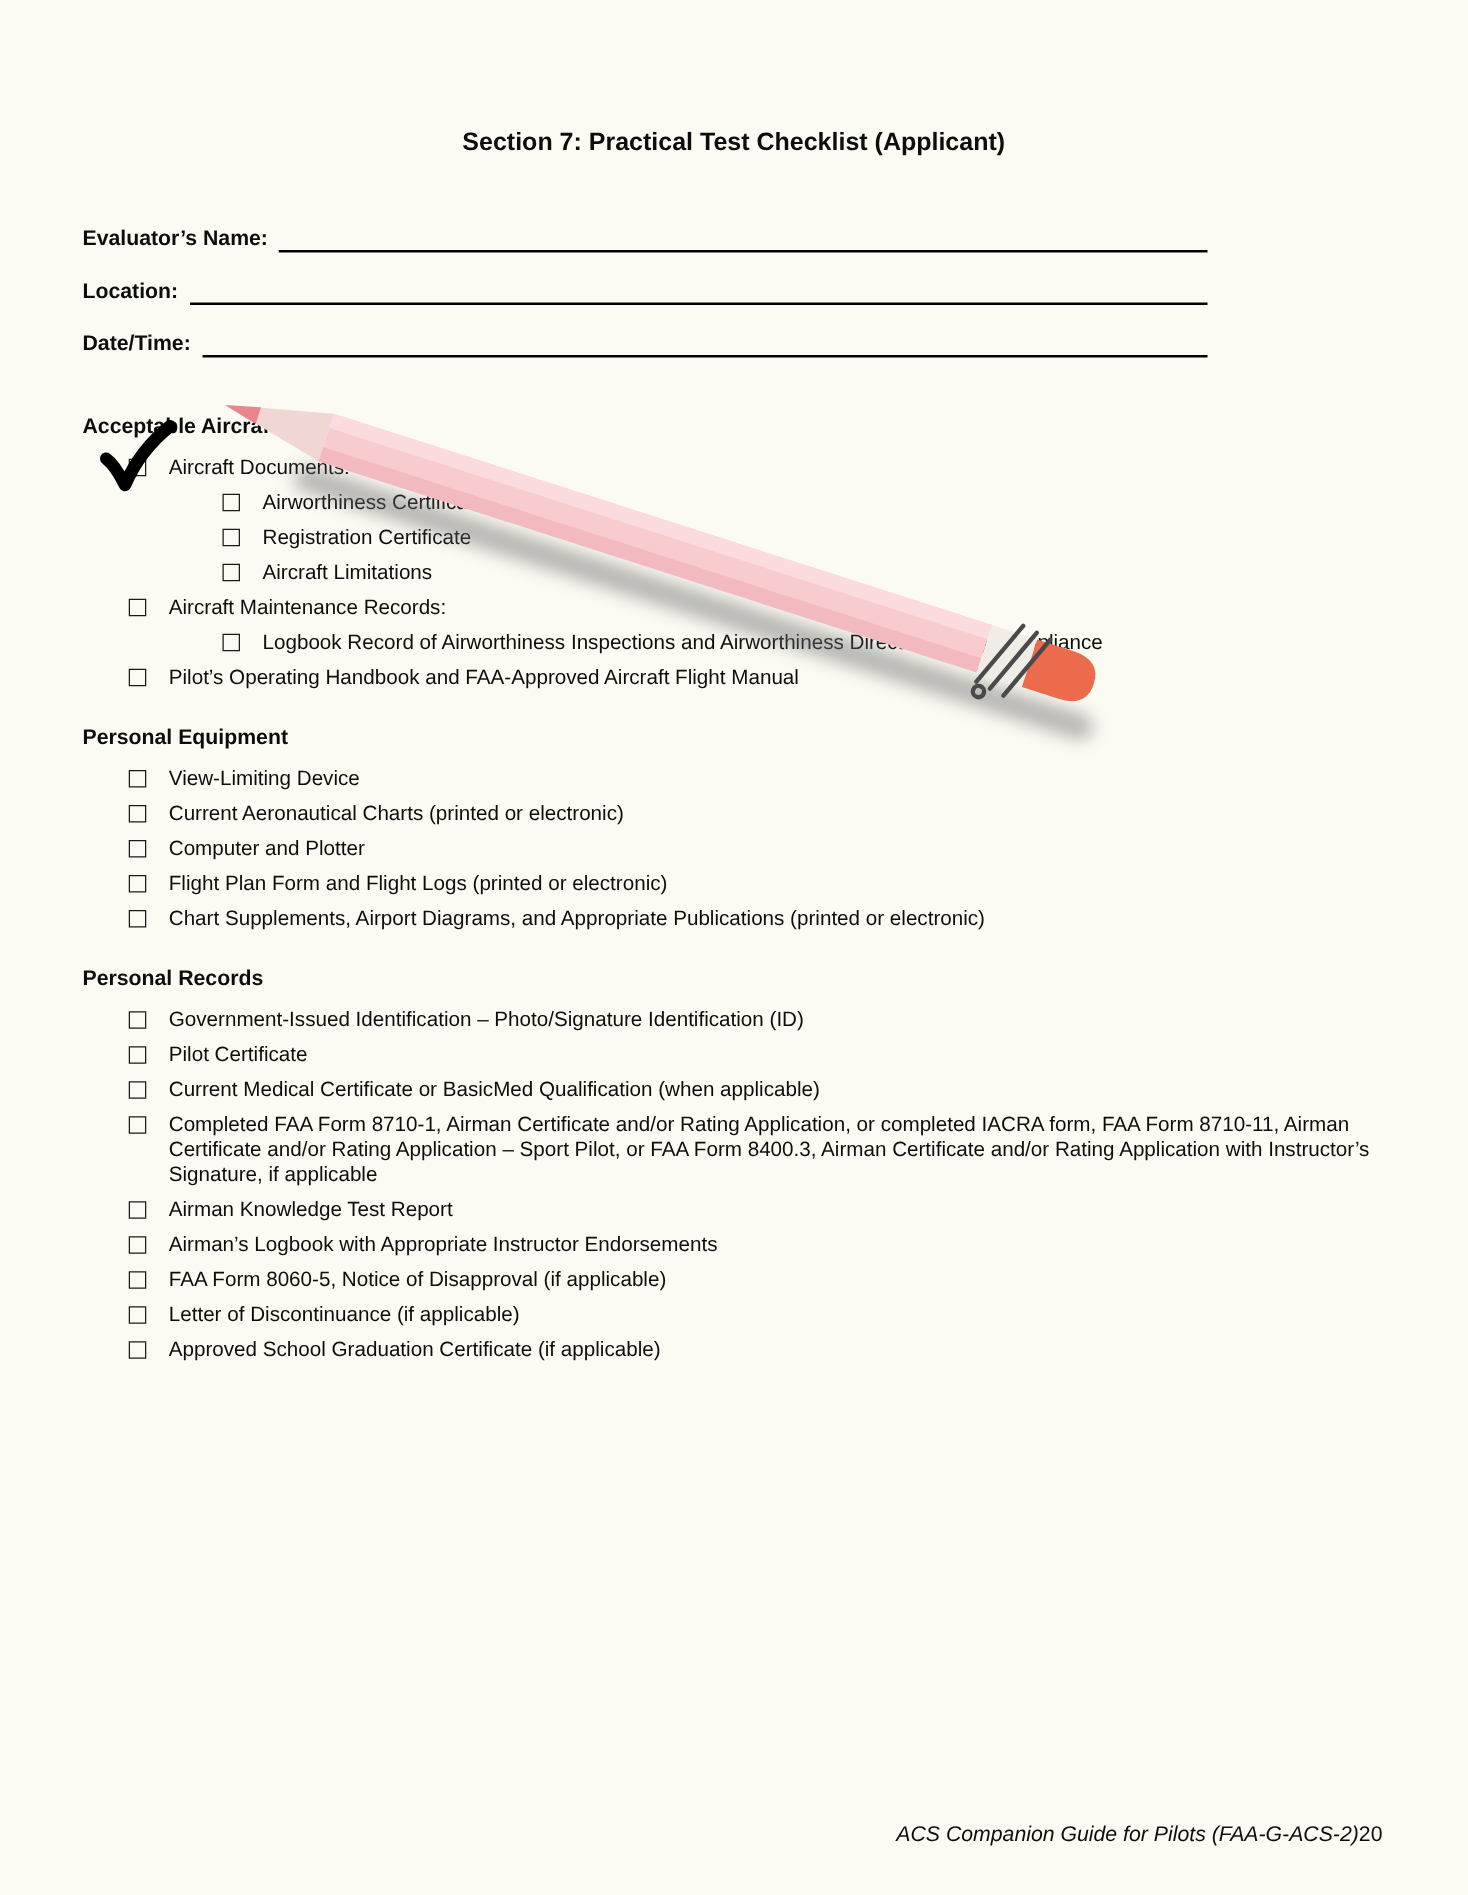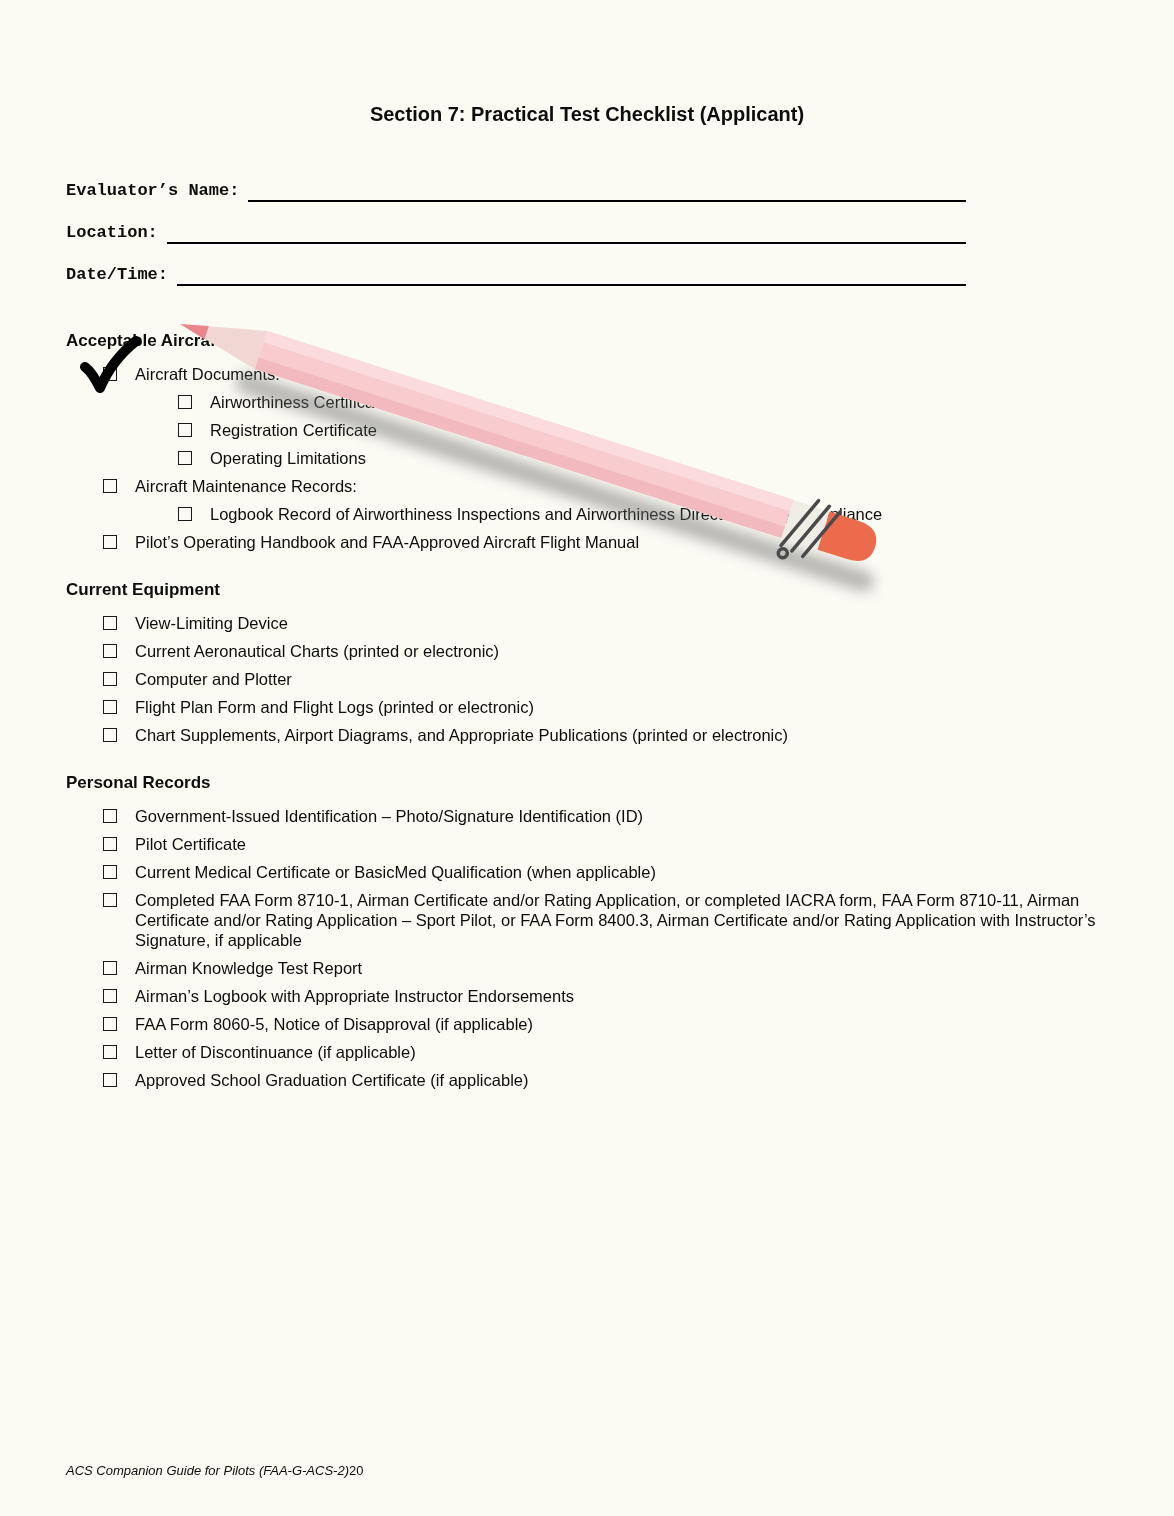--- a/index.html
+++ b/index.html
@@ -18,21 +18,20 @@
     margin: 0;
     padding-top: 101px;
     text-align: center;
     font-size: 20px;
     font-weight: bold;
     line-height: 26px;
   }
   .fields {
     margin: 50px 0 0 66px;
     width: 900px;
-    font-family: Liberation Mono, monospace;
   }
   .field-row {
     display: flex;
     align-items: flex-end;
     height: 25px;
     margin-bottom: 17px;
   }
   .field-label {
     font-weight: bold;
     font-size: 17px;
@@ -79,22 +78,22 @@
     pointer-events: none;
   }
   .pencil { left: 140px; top: 290px; }
   .checkmark { left: 80px; top: 336px; }
   .footer {
     position: absolute;
     left: 66px;
     right: 68px;
     bottom: 38px;
     display: flex;
-    justify-content: flex-start;
-    font-size: 13px;
+    justify-content: flex-end;
+    font-size: 17px;
   }
   .footer-left { font-style: italic; }
 </style>
 </head>
 <body>
 
 <div class="page">
 
   <h1 class="title">Section 7: Practical Test Checklist (Applicant)</h1>
 
@@ -124,38 +123,38 @@
       <div class="item lvl2">
         <span class="cb"></span>
         <span class="itext">Airworthiness Certificate</span>
       </div>
       <div class="item lvl2">
         <span class="cb"></span>
         <span class="itext">Registration Certificate</span>
       </div>
       <div class="item lvl2">
         <span class="cb"></span>
-        <span class="itext">Operating Limitations</span>
+        <span class="itext">Aircraft Limitations</span>
       </div>
       <div class="item lvl1">
         <span class="cb"></span>
         <span class="itext">Aircraft Maintenance Records:</span>
       </div>
       <div class="item lvl2">
         <span class="cb"></span>
         <span class="itext">Logbook Record of Airworthiness Inspections and Airworthiness Directives (AD) Compliance</span>
       </div>
       <div class="item lvl1">
         <span class="cb"></span>
         <span class="itext">Pilot’s Operating Handbook and FAA-Approved Aircraft Flight Manual</span>
       </div>
     </div>
 
     <div class="section">
-      <div class="section-heading">Current Equipment</div>
+      <div class="section-heading">Personal Equipment</div>
       <div class="item lvl1">
         <span class="cb"></span>
         <span class="itext">View-Limiting Device</span>
       </div>
       <div class="item lvl1">
         <span class="cb"></span>
         <span class="itext">Current Aeronautical Charts (printed or electronic)</span>
       </div>
       <div class="item lvl1">
         <span class="cb"></span>

